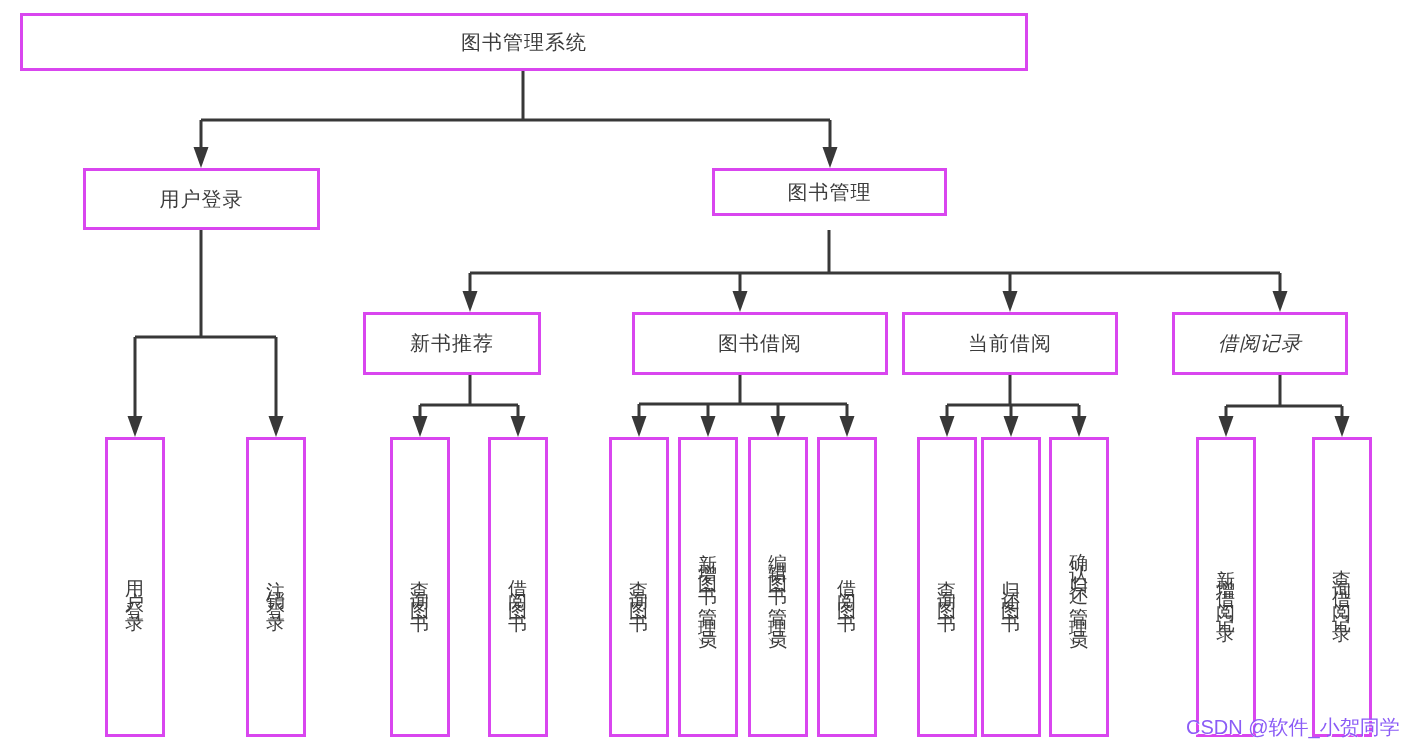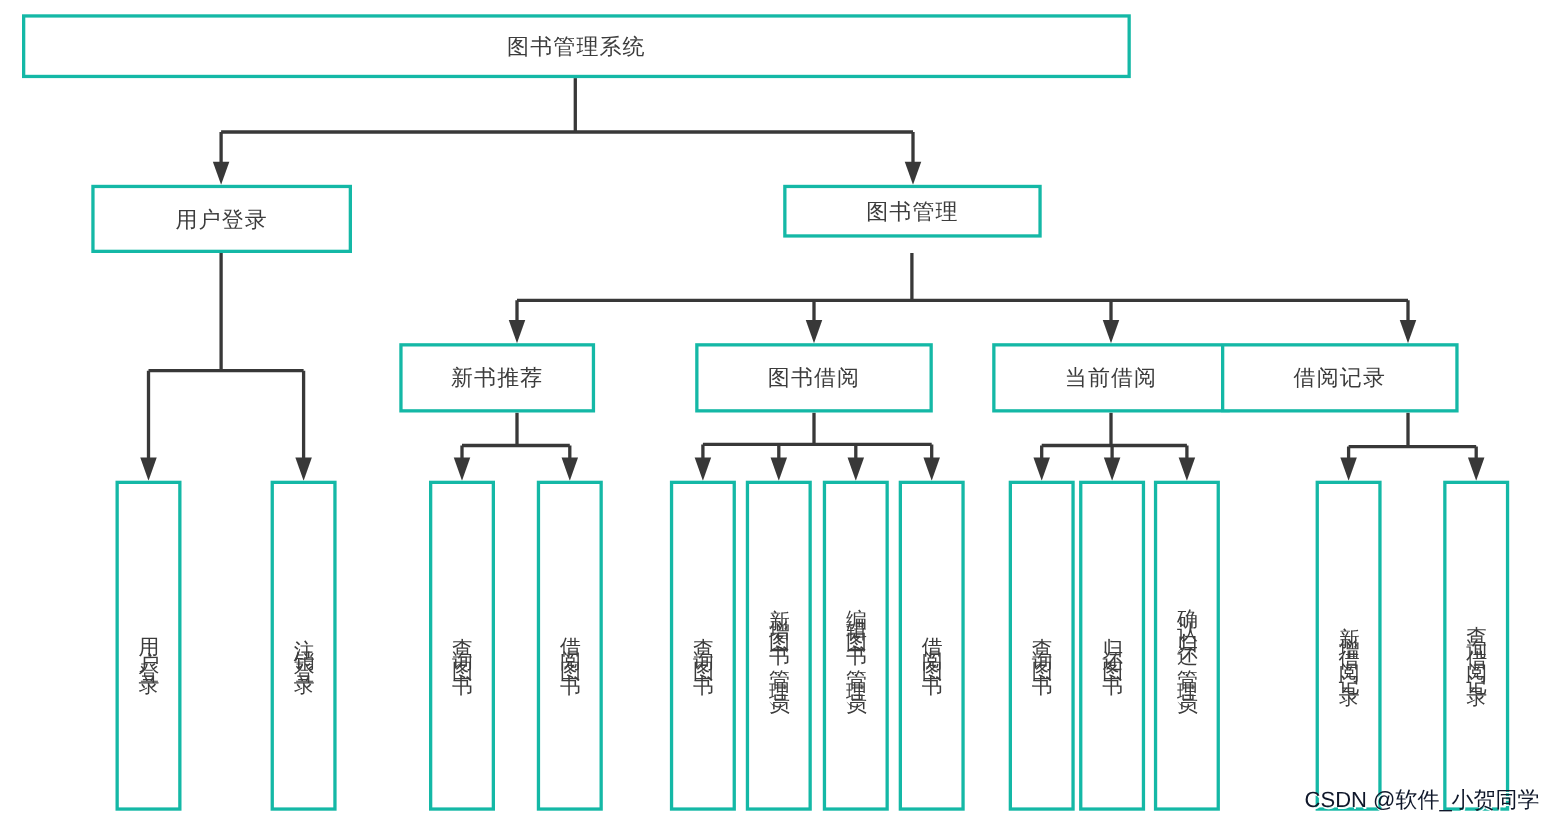--- a/index.html
+++ b/index.html
@@ -27,21 +27,21 @@
     stroke-width: 3;
     fill: none;
   }
   .arrow-head {
     fill: #383838;
     stroke: none;
   }
   .node {
     position: absolute;
     box-sizing: border-box;
-    border: 3px solid #14b8a6;
+    border: 3px solid #d946ef;
     background: #ffffff;
     display: flex;
     align-items: center;
     justify-content: center;
     color: #3c3c3c;
     font-size: 20px;
     letter-spacing: 1px;
   }
   .node.leaf {
     writing-mode: vertical-rl;
@@ -51,43 +51,43 @@
     width: 60px;
     top: 437px;
     height: 300px;
   }
   
   .root-box   { left: 20px;  top: 13px;  width: 1008px; height: 58px; }
   .lv2-a      { left: 83px;  top: 168px; width: 237px;  height: 62px; }
   .lv2-b      { left: 712px; top: 168px; width: 235px;  height: 48px; }
   .lv3        { top: 312px; height: 63px; }
   .lv3-a      { left: 363px;  width: 178px; }
-  .lv3-b      { left: 632px;  width: 216px; }
+  .lv3-b      { left: 632px;  width: 256px; }
   .lv3-c      { left: 902px;  width: 216px; }
-  .lv3-d      { left: 1110px; width: 216px; }
+  .lv3-d      { left: 1172px; width: 176px; font-style: italic; }
   
   .leaf-1  { left: 105px; }
   .leaf-2  { left: 246px; }
   .leaf-3  { left: 390px; }
   .leaf-4  { left: 488px; }
   .leaf-5  { left: 609px; }
   .leaf-6  { left: 678px; }
   .leaf-7  { left: 748px; }
   .leaf-8  { left: 817px; }
   .leaf-9  { left: 917px; }
   .leaf-10 { left: 981px; }
   .leaf-11 { left: 1049px; }
   .leaf-12 { left: 1196px; }
   .leaf-13 { left: 1312px; }
   .watermark {
     position: absolute;
     left: 1186px;
     top: 714px;
     font-size: 20px;
-    color: #0f172a;
+    color: #8b5cf6;
     text-shadow: 1px 1px 0 #ffffff;
     white-space: nowrap;
     z-index: 5;
   }
 </style>
 </head>
 <body>
 
 <div class="canvas">
 

